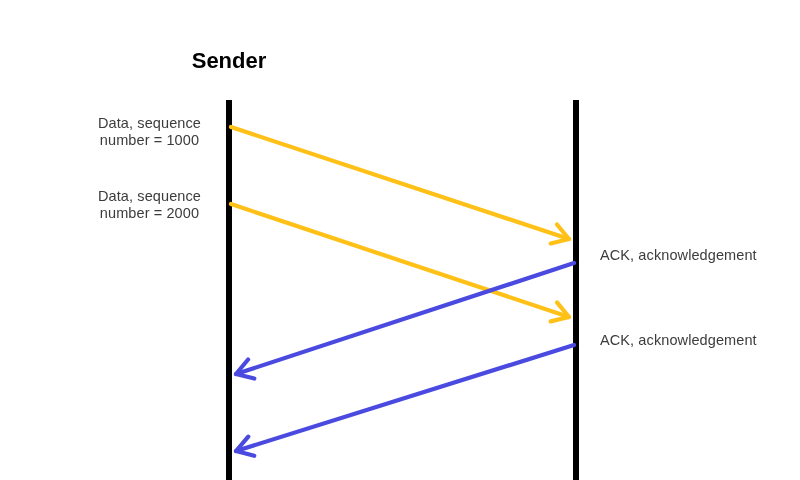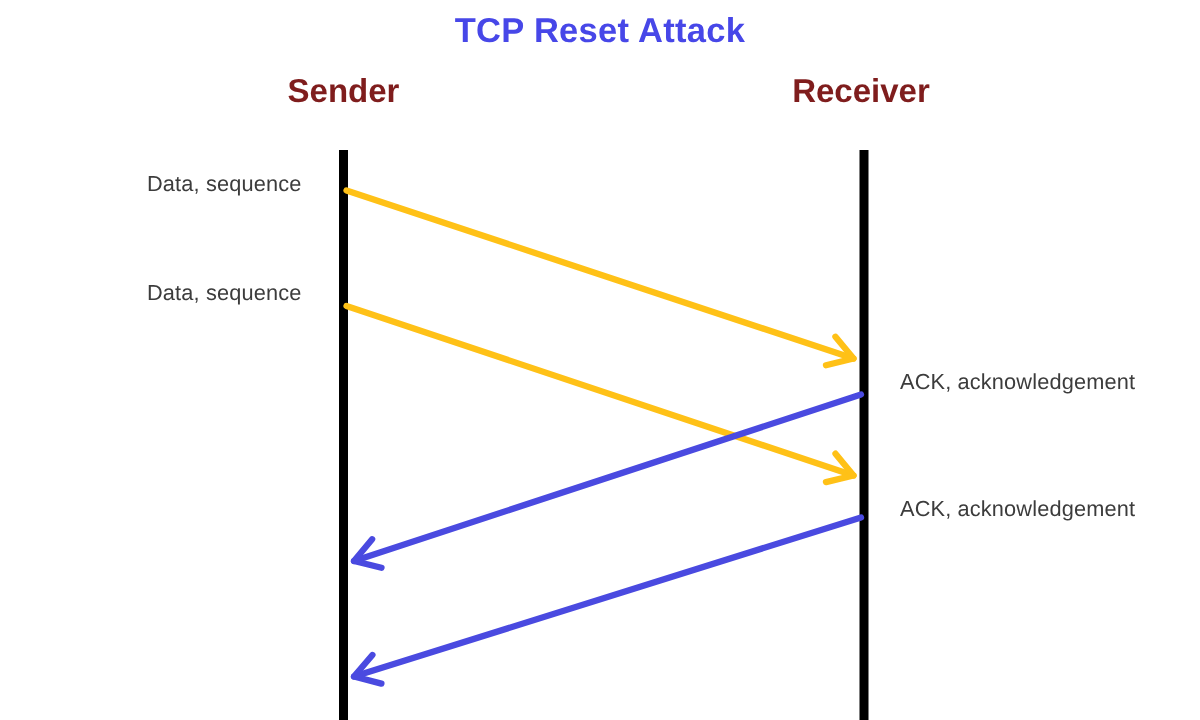--- a/index.html
+++ b/index.html
@@ -26,21 +26,21 @@
     letter-spacing: 0.2px;
     color: var(--c-title, #4747e8);
   }
   .actor-label {
     position: absolute;
     top: 48px;
     width: 220px;
     text-align: center;
     font-size: 22px;
     font-weight: 700;
-    color: #7f1d1d;
+    color: #000000;
   }
   .actor-label.sender   { left: 119px; }  
   .actor-label.receiver { left: 464px; }  
 
   svg.wires {
     position: absolute;
     top: 0;
     left: 0;
   }
   .lifeline {
@@ -71,25 +71,23 @@
     letter-spacing: 0.1px;
     white-space: nowrap;
   }
   .msg-label.left-col  { text-align: center; }
 </style>
 </head>
 <body>
 
 <div class="stage">
 
-  <div class="diagram-title">TCP Reset Attack</div>
 
   <div class="actor-label sender">Sender</div>
 
-  <div class="actor-label receiver">Receiver</div>
 
   <svg class="wires" width="800" height="480" viewBox="0 0 800 480">
     <defs>
       <marker id="head-data" markerUnits="userSpaceOnUse" markerWidth="30" markerHeight="30" refX="24" refY="15" orient="auto">
         <path class="marker-head marker-data" d="M8 5 L24 15 L8 25"></path>
       </marker>
       <marker id="head-ack" markerUnits="userSpaceOnUse" markerWidth="30" markerHeight="30" refX="24" refY="15" orient="auto">
         <path class="marker-head marker-ack" d="M8 5 L24 15 L8 25"></path>
       </marker>
     </defs>
@@ -99,24 +97,26 @@
 
     <line class="arrow arrow-data" x1="231" y1="127" x2="569" y2="239" marker-end="url(#head-data)"></line>
     <line class="arrow arrow-data" x1="231" y1="204" x2="569" y2="317" marker-end="url(#head-data)"></line>
 
     <line class="arrow arrow-ack" x1="574" y1="263" x2="236" y2="374" marker-end="url(#head-ack)"></line>
     <line class="arrow arrow-ack" x1="574" y1="345" x2="236" y2="451" marker-end="url(#head-ack)"></line>
   </svg>
 
   <div class="msg-label left-col" style="left:98px; top:115px;">
     <div>Data, sequence</div>
+    <div>number = 1000</div>
   </div>
 
   <div class="msg-label left-col" style="left:98px; top:188px;">
     <div>Data, sequence</div>
+    <div>number = 2000</div>
   </div>
 
   <div class="msg-label left-col" style="left:600px; top:247px;">
     <div>ACK, acknowledgement</div>
   </div>
 
   <div class="msg-label left-col" style="left:600px; top:332px;">
     <div>ACK, acknowledgement</div>
   </div>
 

